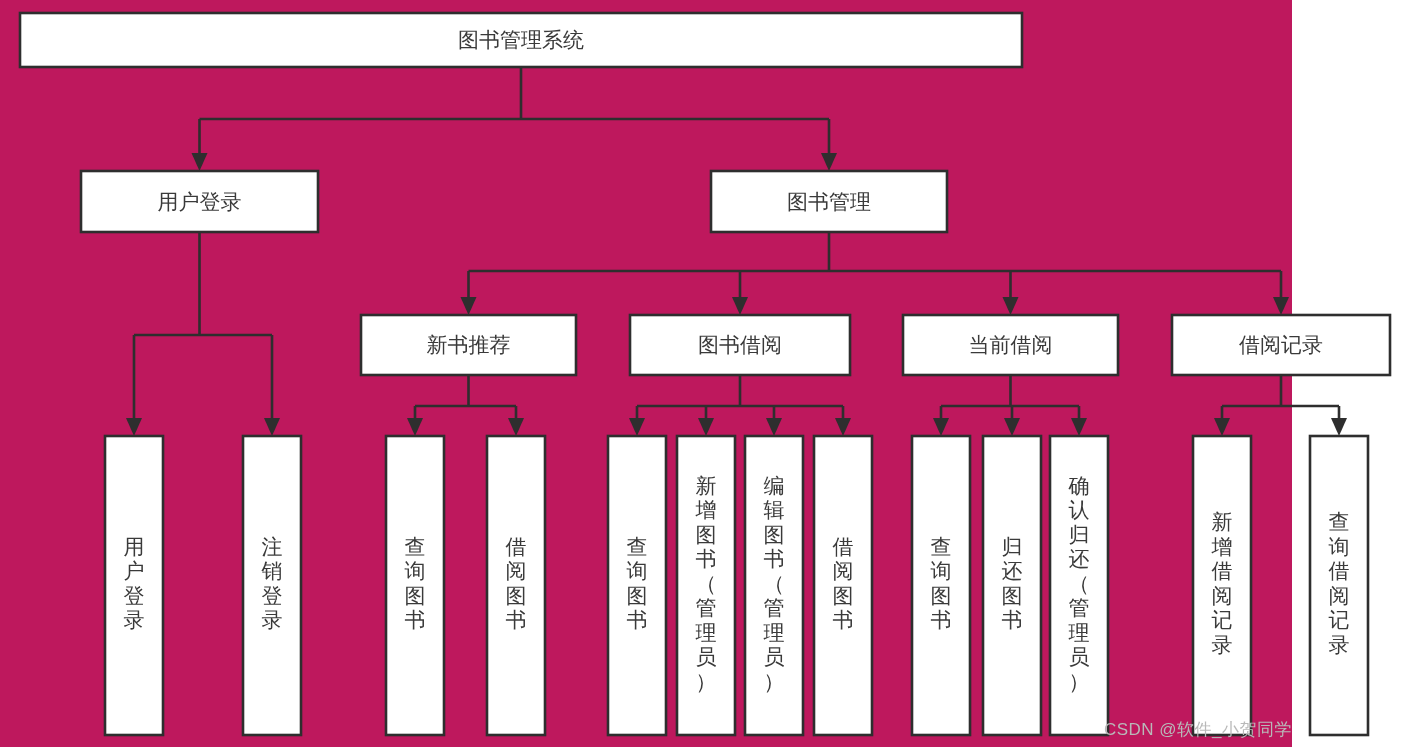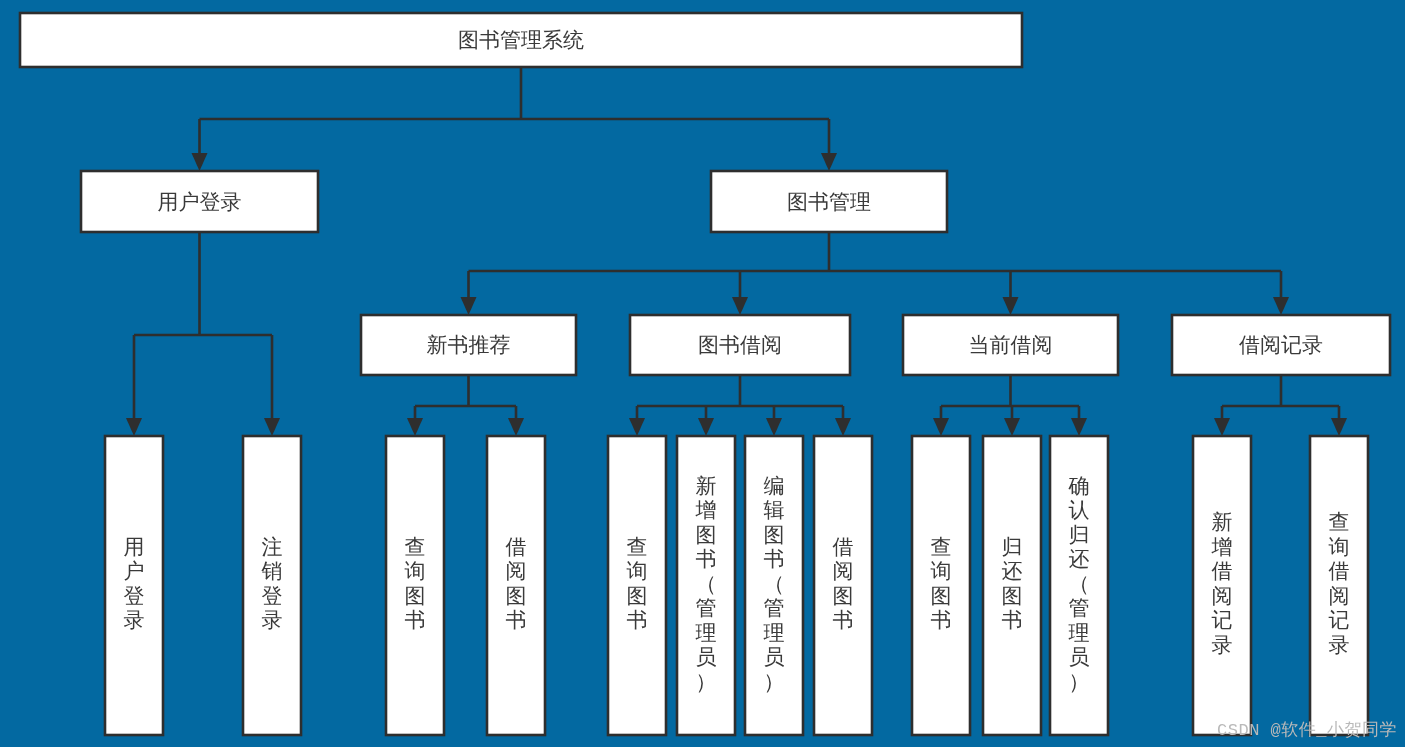--- a/index.html
+++ b/index.html
@@ -8,23 +8,23 @@
     background: #ffffff;
   }
   body {
     width: 1405px;
     height: 747px;
     font-family: "DejaVu Sans", "Liberation Sans", sans-serif;
     overflow: hidden;
   }
   #diagram-root {
     position: relative;
-    width: 1405px;
+    width: 1292px;
     height: 747px;
-    background: #0369a1;
+    background: #be185d;
   }
   svg.flow {
     position: absolute;
     inset: 0;
     width: 1405px;
     height: 747px;
   }
   .node-rect {
     fill: #ffffff;
     stroke: #2e2e2e;
@@ -48,23 +48,23 @@
     stroke-width: 2.6;
     fill: none;
     stroke-linecap: butt;
   }
   .arrow-head {
     fill: #2e2e2e;
     stroke: none;
   }
   .watermark {
     position: absolute;
-    right: 8px;
+    right: 0;
     bottom: 6px;
-    font-family: Liberation Mono, monospace;
+    font-family: Liberation Sans, sans-serif;
     font-size: 17px;
     color: #b9b9b9;
     letter-spacing: 0.5px;
     white-space: nowrap;
     user-select: none;
   }
 </style>
 </head>
 <body>
 

